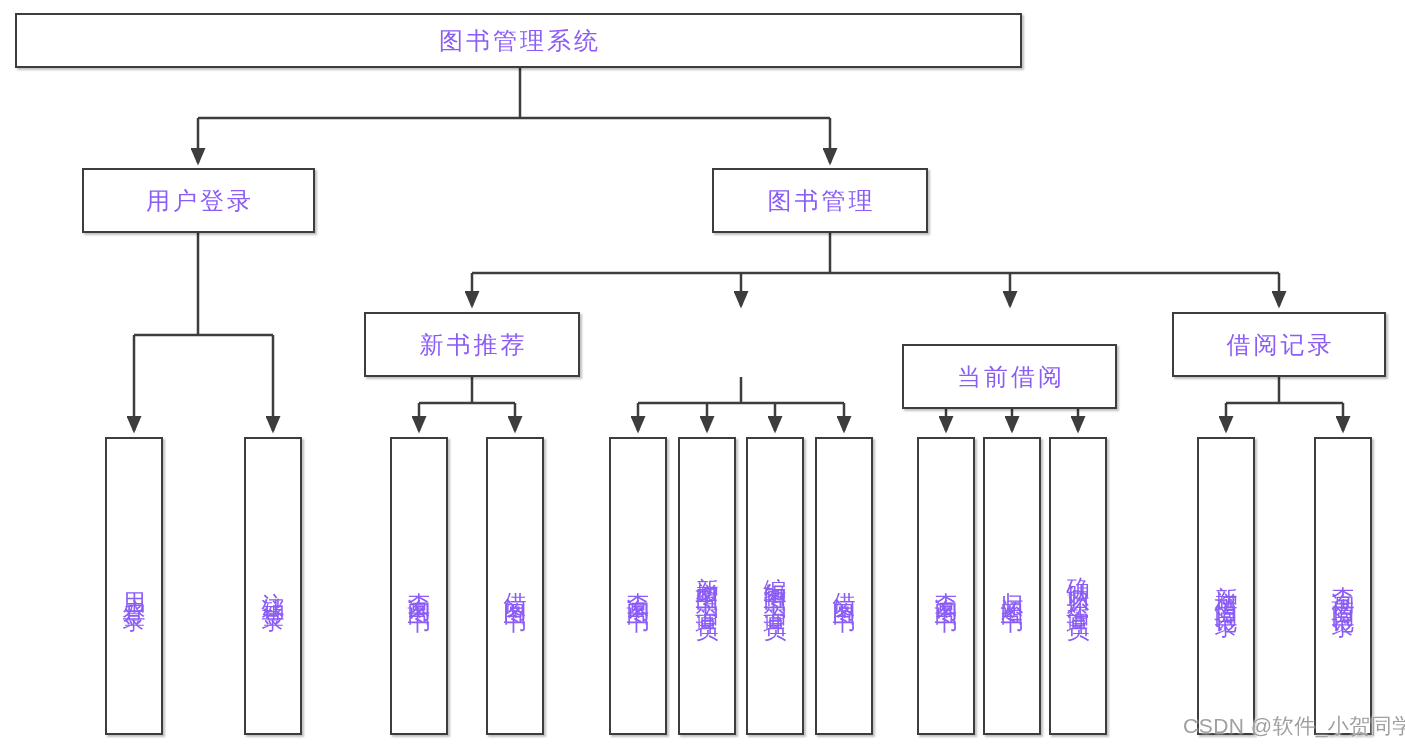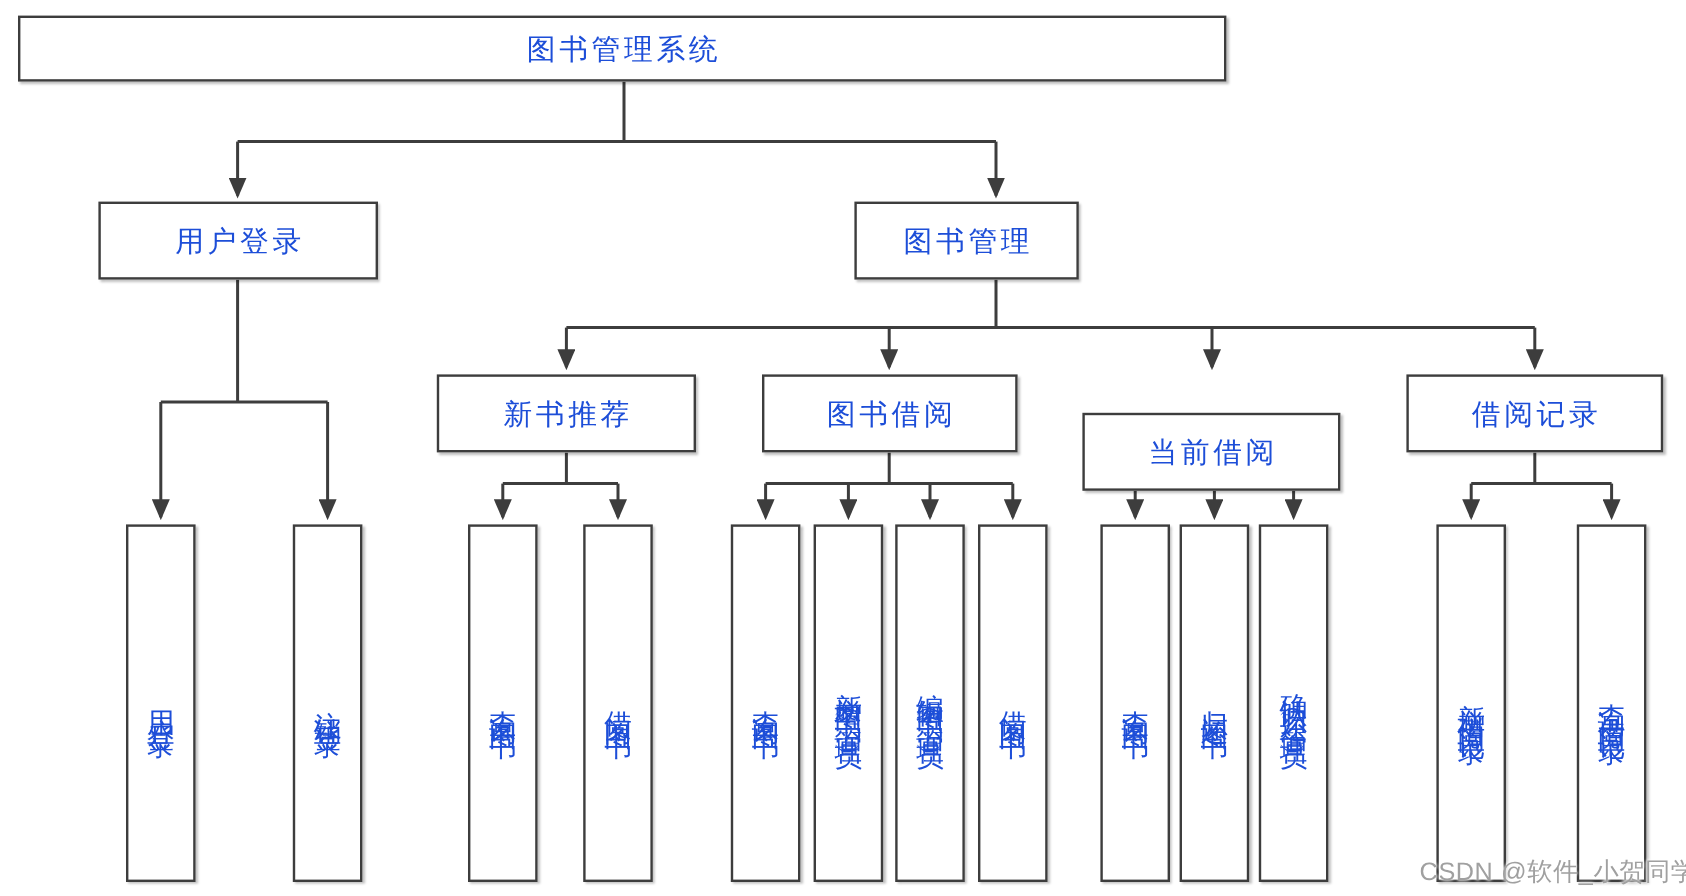--- a/index.html
+++ b/index.html
@@ -22,21 +22,21 @@
     background: #ffffff;
     border: 2.5px solid #3d3d3d;
     box-shadow: 2px 2px 2px rgba(0,0,0,0.25);
     display: flex;
     align-items: center;
     justify-content: center;
     color: #333333;
   }
   .node .label {
     white-space: nowrap;
-    color: #1d4ed8;
+    color: #8b5cf6;
   }
   .h .label {
     font-size: 24px;
     letter-spacing: 3px;
     text-indent: 3px;
   }
   .root-node { left: 15px; top: 13px; width: 1007px; height: 55px; }
   .lvl2 { top: 168px; height: 65px; }
   .lvl3 { top: 312px; height: 65px; }
   .v { top: 437px; width: 58px; height: 298px; }
@@ -94,29 +94,26 @@
     </g>
   </svg>
 
   <div class="node h root-node">
     <span class="label">图书管理系统</span>
   </div>
 
   <div class="node h lvl2" style="left:82px; width:233px;">
     <span class="label">用户登录</span>
   </div>
-  <div class="node h lvl2" style="left:712px; width:187px;">
+  <div class="node h lvl2" style="left:712px; width:216px;">
     <span class="label">图书管理</span>
   </div>
 
   <div class="node h lvl3" style="left:364px; width:216px;">
     <span class="label">新书推荐</span>
-  </div>
-  <div class="node h lvl3" style="left:635px; width:213px;">
-    <span class="label">图书借阅</span>
   </div>
   <div class="node h lvl3" style="left:902px; width:215px;margin-top:32px;">
     <span class="label">当前借阅</span>
   </div>
   <div class="node h lvl3" style="left:1172px; width:214px;justify-content:center;">
     <span class="label">借阅记录</span>
   </div>
 
   <div class="node v" style="left:105px;">
     <span class="label">用户登录</span>

